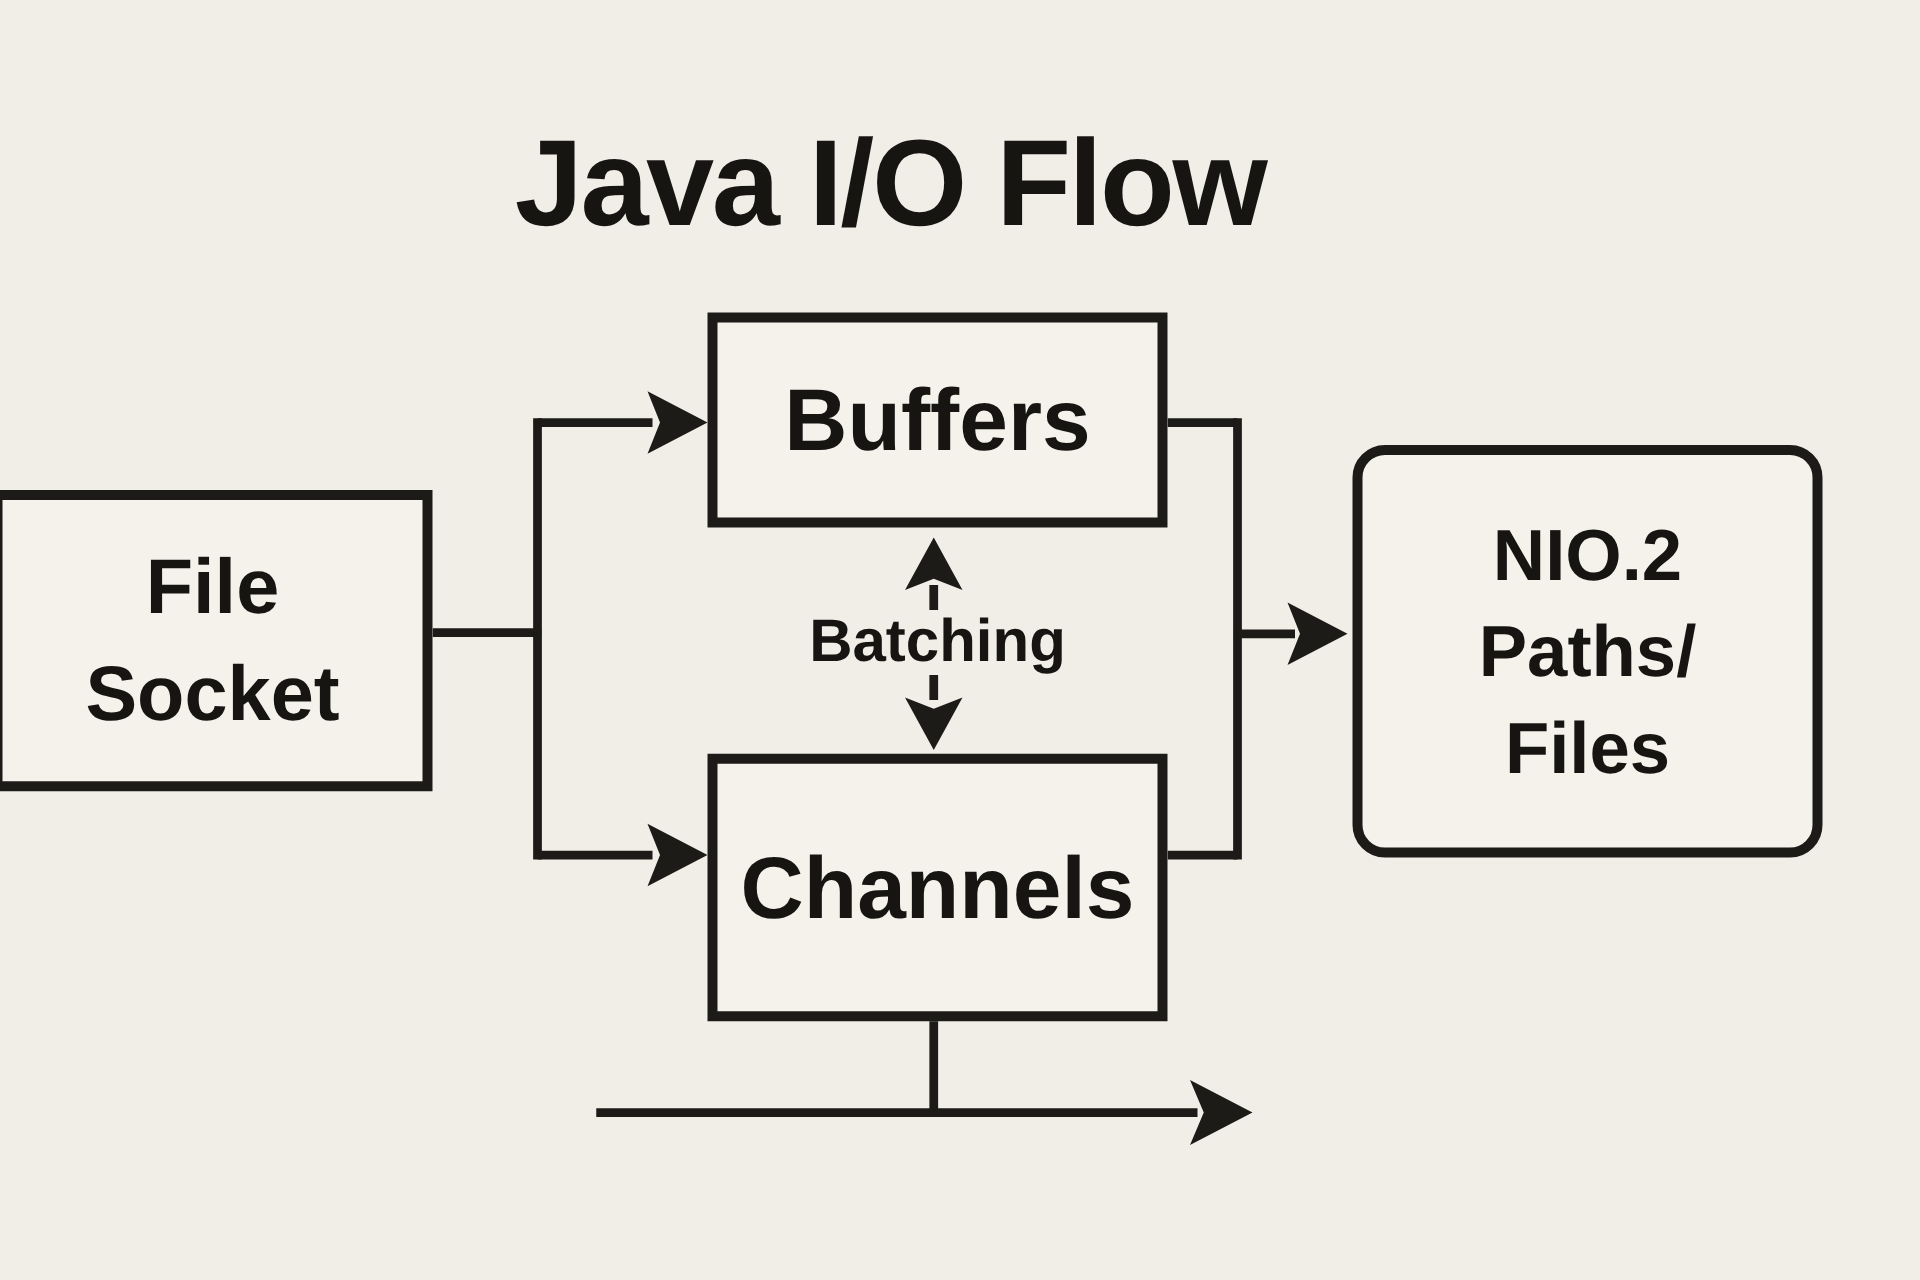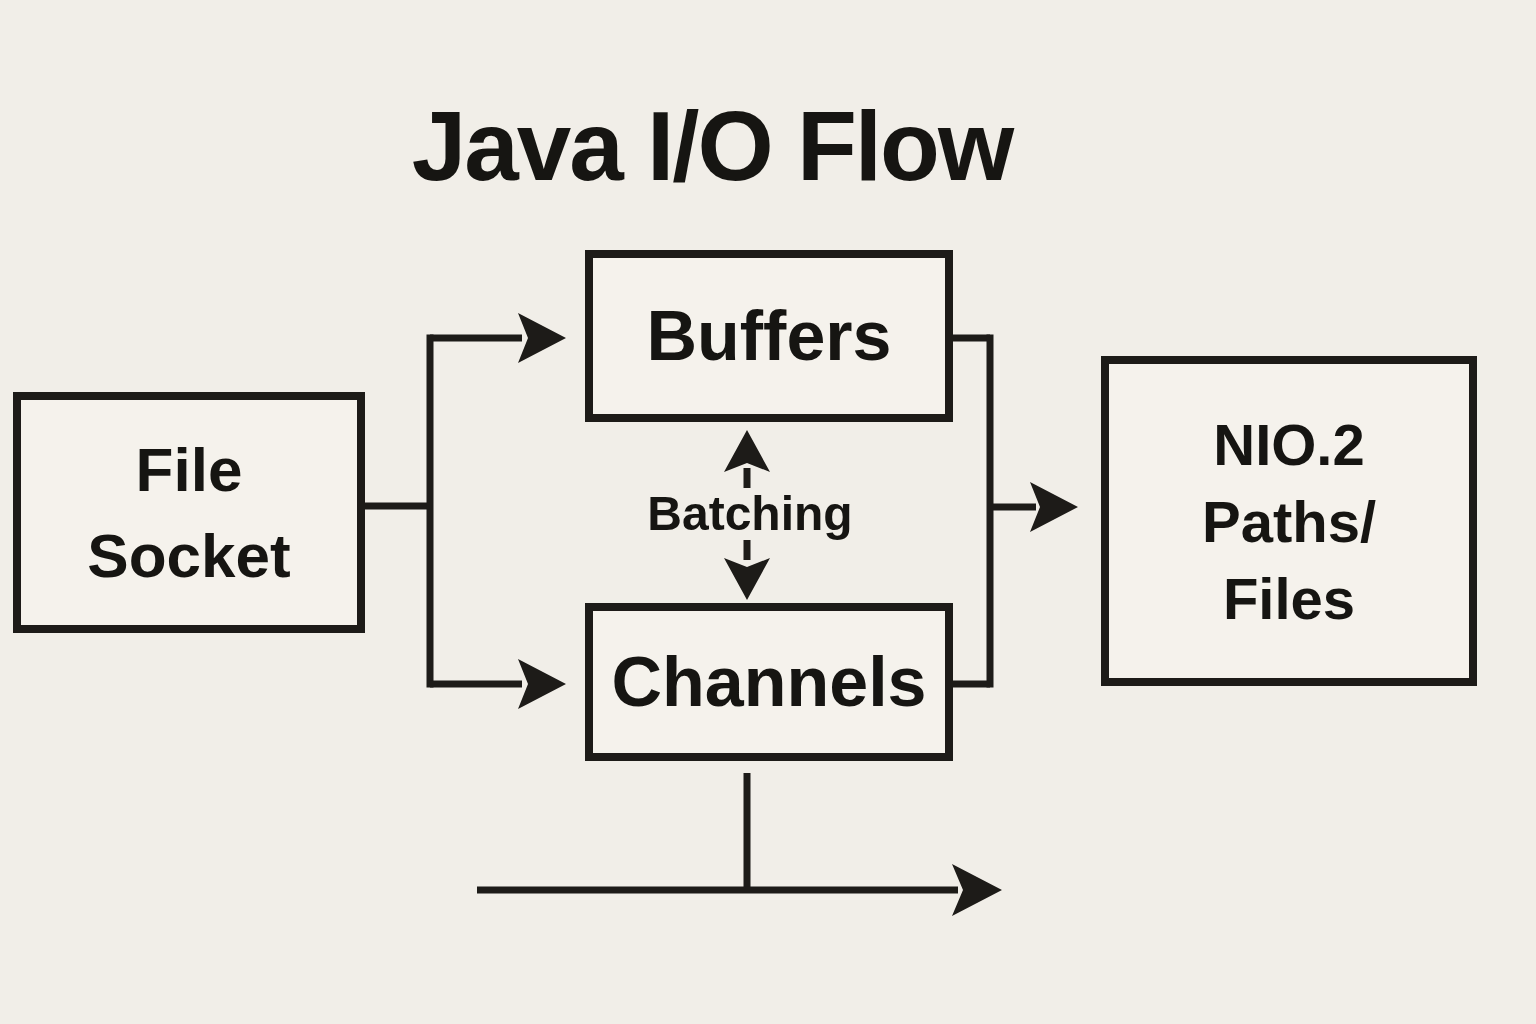--- a/index.html
+++ b/index.html
@@ -38,43 +38,43 @@
     box-sizing:border-box;
     border:8px solid var(--line);
     background:var(--box-fill);
     display:flex;
     align-items:center;
     justify-content:center;
     text-align:center;
     font-weight:700;
     color:var(--text);
     white-space:pre-line;
-    margin-left:19px;
   }
   .node-file-socket{
     left:-6px; top:392px;
     width:352px; height:241px;
     font-size:62px;
     line-height:86px;
   }
   .node-buffers{
     left:566px; top:250px;
     width:368px; height:172px;
     font-size:70px;
   }
   .node-channels{
     left:566px; top:603px;
-    width:368px; height:158px;
+    width:368px; height:214px;
     font-size:70px;
   }
   .node-nio2{
     left:1082px; top:356px;
     width:376px; height:330px;
     font-size:58px;
     line-height:77px;
+    border-radius:26px;
   }
   .edge-label{
     position:absolute;
     left:750px; top:513px;
     transform:translate(-50%,-50%);
     font-size:48px;
     font-weight:700;
     color:var(--text);
     white-space:nowrap;
   }

